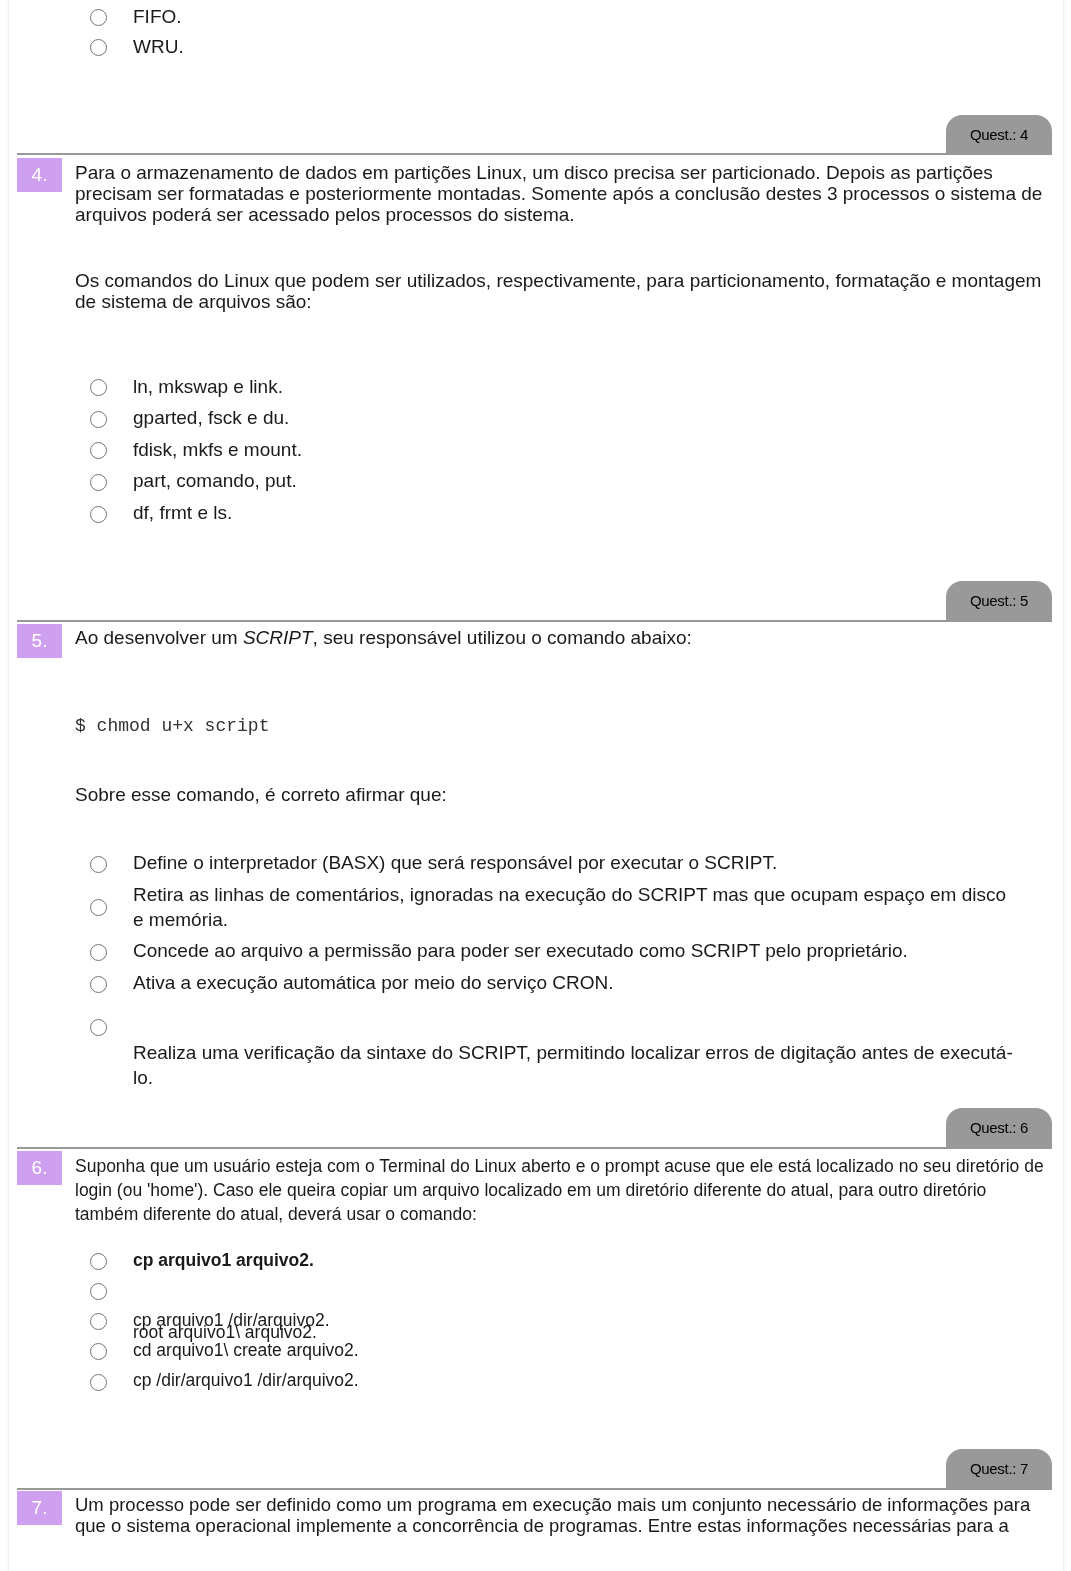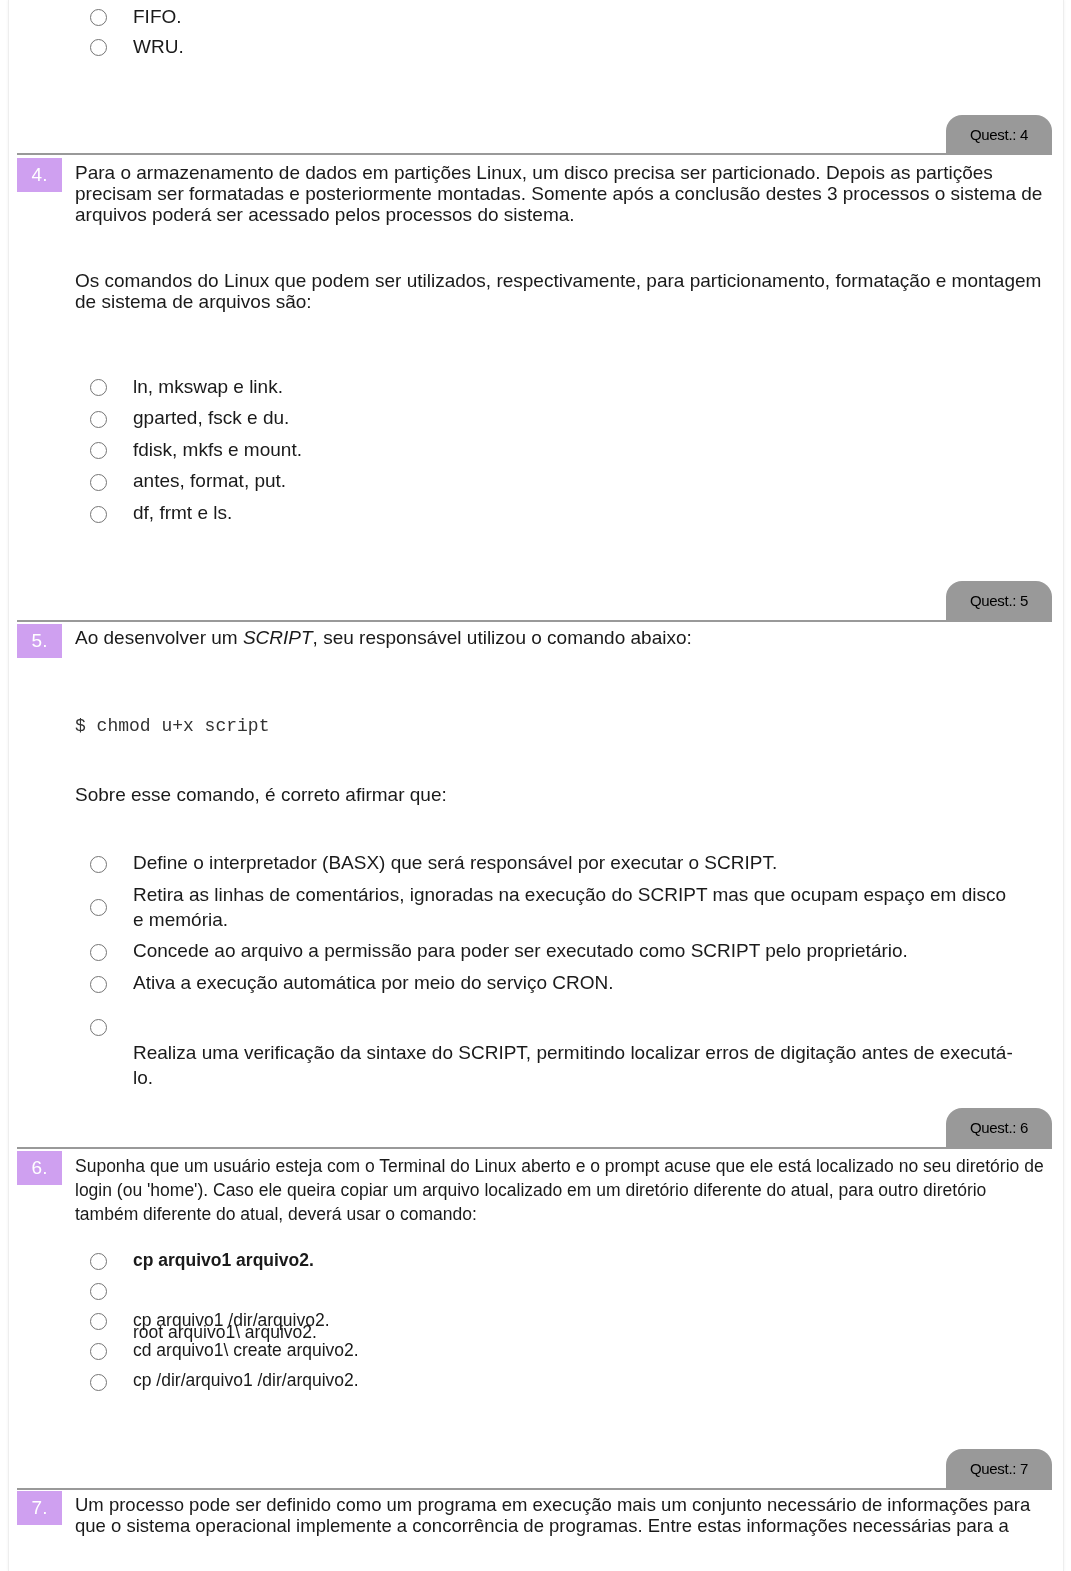--- a/index.html
+++ b/index.html
@@ -70,21 +70,21 @@
   <div class="qtext" style="top:162px">Para o armazenamento de dados em partições Linux, um disco precisa ser particionado. Depois as partições precisam ser formatadas e posteriormente montadas. Somente após a conclusão destes 3 processos o sistema de arquivos poderá ser acessado pelos processos do sistema.</div>
   <div class="qtext" style="top:270px">Os comandos do Linux que podem ser utilizados, respectivamente, para particionamento, formatação e montagem de sistema de arquivos são:</div>
 
   <span class="radio" style="top:379px"></span>
   <span class="opt-text" style="top:374px"> ln, mkswap e link.</span>
   <span class="radio" style="top:411px"></span>
   <span class="opt-text" style="top:405px"> gparted, fsck e du.</span>
   <span class="radio" style="top:442px"></span>
   <span class="opt-text" style="top:437px">fdisk, mkfs e mount.</span>
   <span class="radio" style="top:474px"></span>
-  <span class="opt-text" style="top:468px">antes, format, put.</span>
+  <span class="opt-text" style="top:468px">part, comando, put.</span>
   <span class="radio" style="top:506px"></span>
   <span class="opt-text" style="top:500px">df, frmt e ls.</span>
 </div>
 
 <div>
   <div class="quest-tab" style="top:581px">Quest.: 5</div>
   <div class="rule" style="top:620px"></div>
   <div class="qnum" style="top:624px">5.</div>
   <div class="qtext" style="top:627px"><span>Ao desenvolver um </span><em>SCRIPT</em><span>, seu responsável utilizou o comando abaixo:</span></div>
   <div class="code" style="top:716px">$ chmod u+x script</div>

